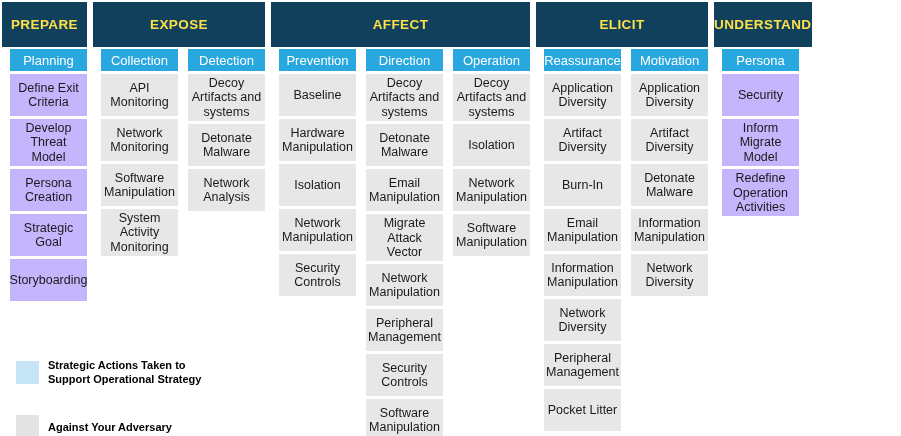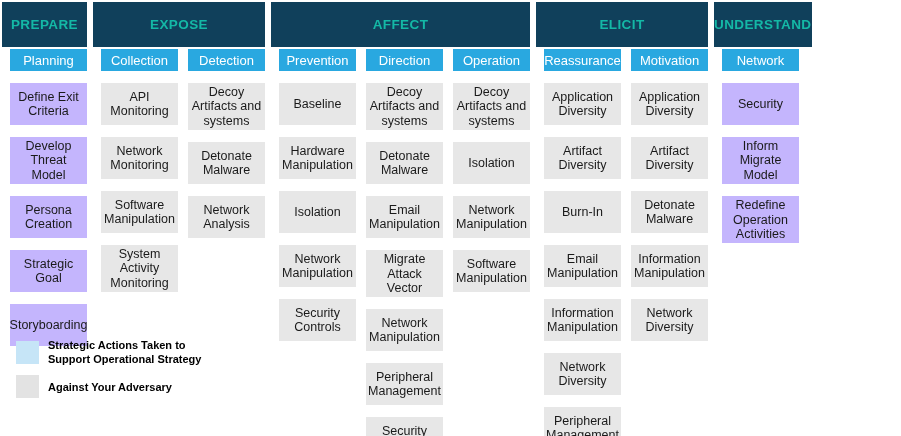--- a/index.html
+++ b/index.html
@@ -20,39 +20,39 @@
     align-items: flex-start;
   }
   .group {
     display: flex;
     flex-direction: column;
     gap: 2px;
   }
   .group-header {
     height: 45px;
     background: #10405b;
-    color: #14b8a6;
+    color: #fde047;
     font-size: 13.5px;
     font-weight: bold;
     letter-spacing: 0.4px;
     display: flex;
     align-items: center;
     justify-content: center;
     text-align: center;
   }
   .cols {
     display: flex;
     gap: 2px;
     align-items: flex-start;
   }
   .col {
     width: 77px;
     display: flex;
     flex-direction: column;
-    gap: 12px;
+    gap: 3px;
     padding-left: 8px;
   }
   .subheader {
     height: 22px;
     background: #29a8e0;
     color: #ffffff;
     font-size: 13px;
     display: flex;
     align-items: center;
     justify-content: center;
@@ -76,20 +76,21 @@
     left: 16px;
     top: 338px;
     display: flex;
     flex-direction: column;
     gap: 9px;
   }
   .legend-item {
     display: flex;
     align-items: center;
     gap: 9px;
+    margin-top: 20px;
   }
   .legend-swatch {
     width: 23px;
     height: 23px;
     flex: 0 0 auto;
   }
   .legend-swatch.strategic { background: #c6e5f7; }
   .legend-swatch.engagement { background: #e3e3e3; }
   .legend-text {
     font-size: 11px;
@@ -187,21 +188,21 @@
             <div class="cell engagement">Detonate Malware</div>
             <div class="cell engagement">Information Manipulation</div>
             <div class="cell engagement">Network Diversity</div>
           </div>
         </div>
       </div>
       <div class="group">
         <div class="group-header">UNDERSTAND</div>
         <div class="cols">
           <div class="col">
-            <div class="subheader">Network</div>
+            <div class="subheader">Persona</div>
             <div class="cell strategic">Security</div>
             <div class="cell strategic">Inform Migrate Model</div>
             <div class="cell strategic">Redefine Operation Activities</div>
           </div>
         </div>
       </div>
     </div>
   <div id="legend">
       <div class="legend-item">
         <div class="legend-swatch strategic"></div>

